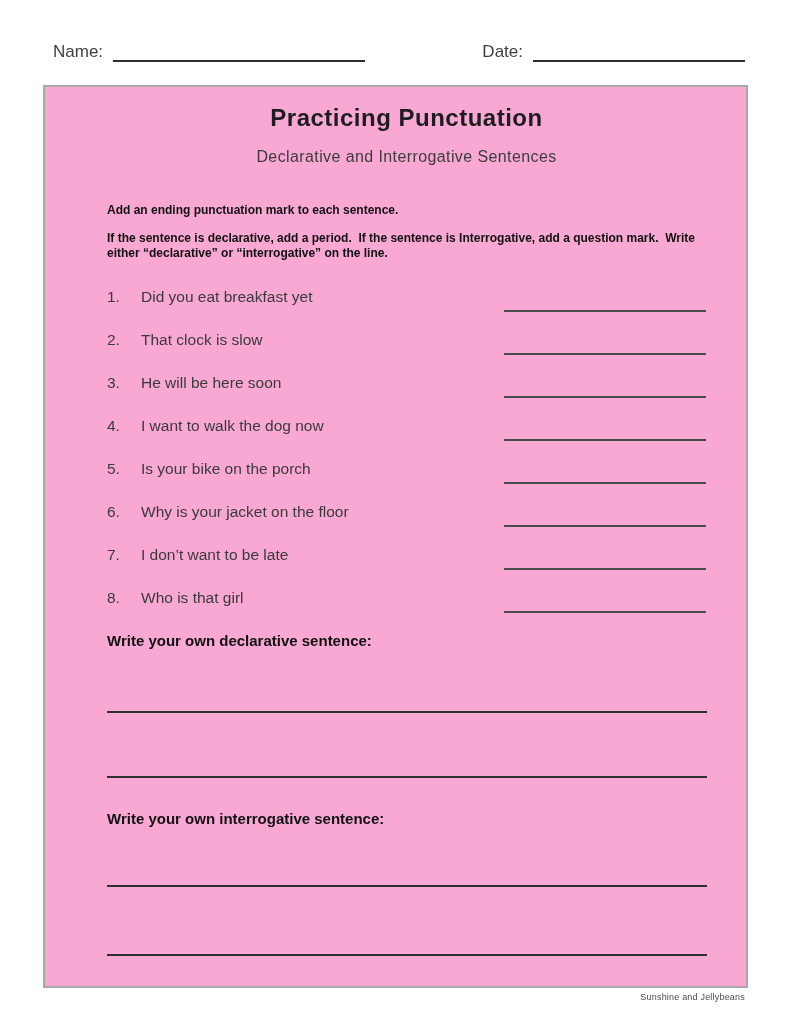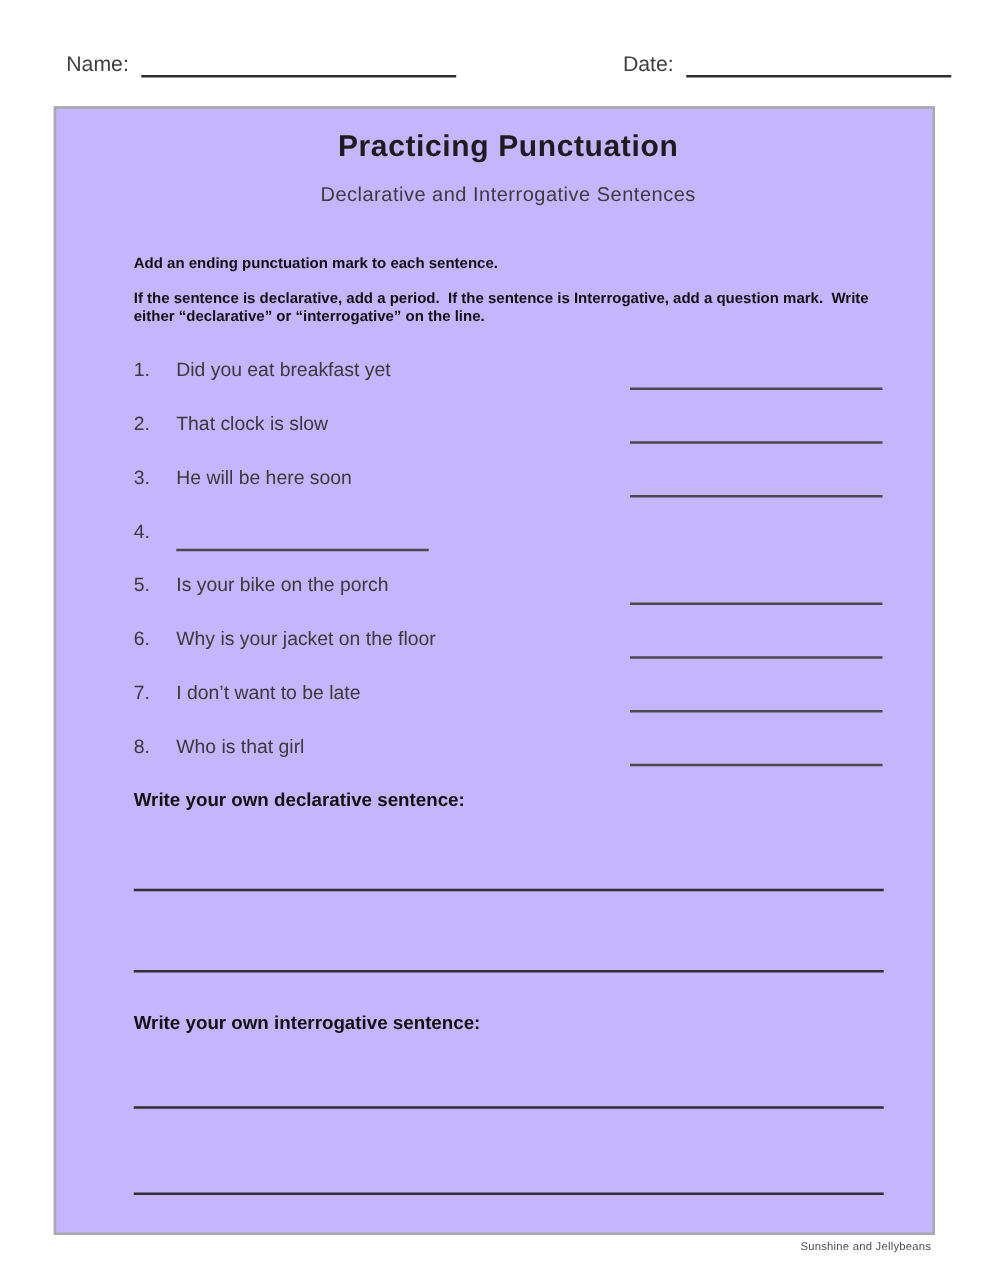--- a/index.html
+++ b/index.html
@@ -12,21 +12,21 @@
     width: 791px;
     height: 1024px;
     background: #ffffff;
     overflow: hidden;
   }
   
   .topbar {
     position: absolute;
     top: 42px;
     left: 53px;
-    right: 30px;
+    right: 46px;
     display: flex;
     justify-content: space-between;
     align-items: flex-end;
     color: #3f3f3f;
     font-size: 17px;
   }
   .field {
     display: flex;
     align-items: flex-end;
     gap: 10px;
@@ -39,21 +39,21 @@
   .name-line { width: 252px; }
   .date-line { width: 212px; }
   
   .sheet {
     position: absolute;
     left: 43px;
     top: 85px;
     width: 705px;
     height: 903px;
     border: 2px solid #a9a9a9;
-    background: #c4b5fd;
+    background: #f9a8d4;
     padding: 17px 40px 0 62px;
   }
   .title {
     text-align: center;
     font-size: 24px;
     font-weight: bold;
     color: #1d1d1d;
     letter-spacing: 0.5px;
     margin-bottom: 16px;
   }
@@ -156,20 +156,21 @@
         <span class="item-text">That clock is slow</span>
         <span class="answer-line"></span>
       </div>
       <div class="item-row">
         <span class="item-number">3.</span>
         <span class="item-text">He will be here soon</span>
         <span class="answer-line"></span>
       </div>
       <div class="item-row">
         <span class="item-number">4.</span>
+        <span class="item-text">I want to walk the dog now</span>
         <span class="answer-line"></span>
       </div>
       <div class="item-row">
         <span class="item-number">5.</span>
         <span class="item-text">Is your bike on the porch</span>
         <span class="answer-line"></span>
       </div>
       <div class="item-row">
         <span class="item-number">6.</span>
         <span class="item-text">Why is your jacket on the floor</span>

